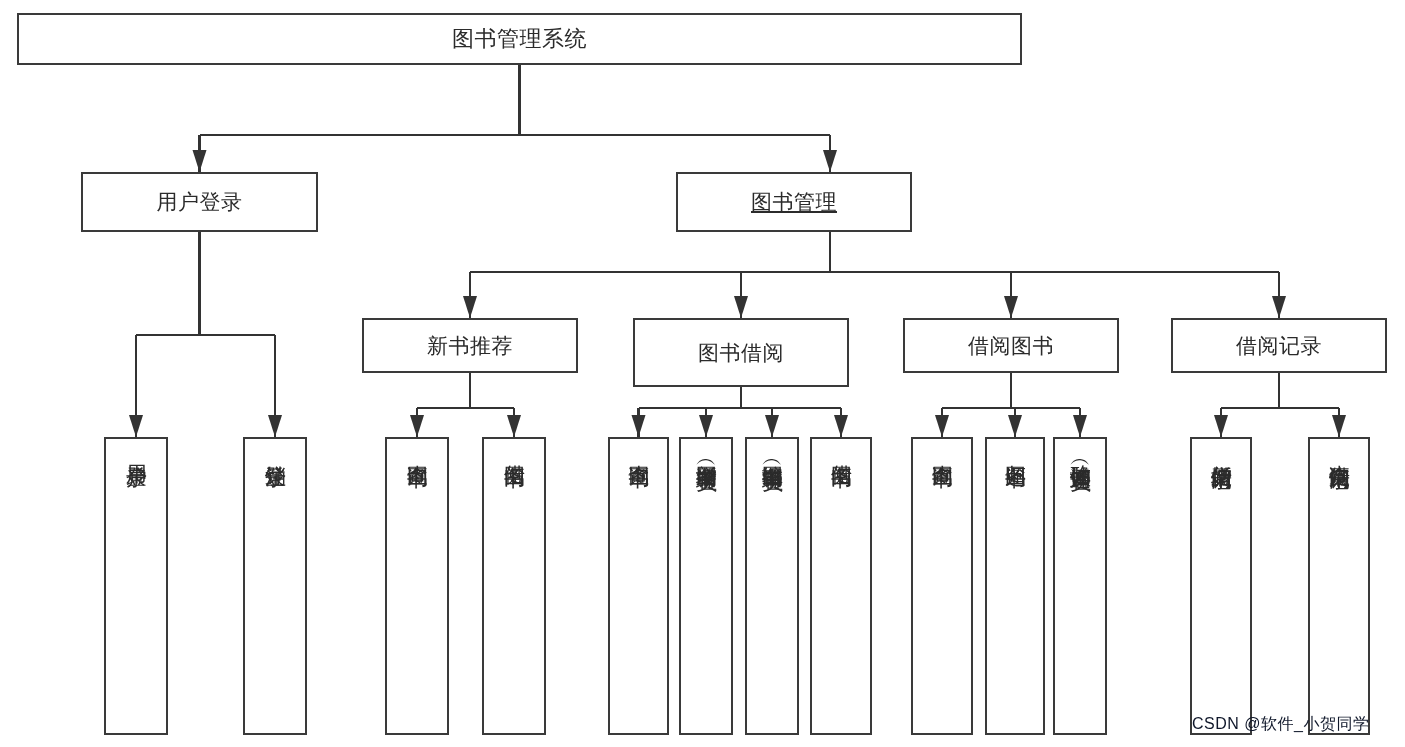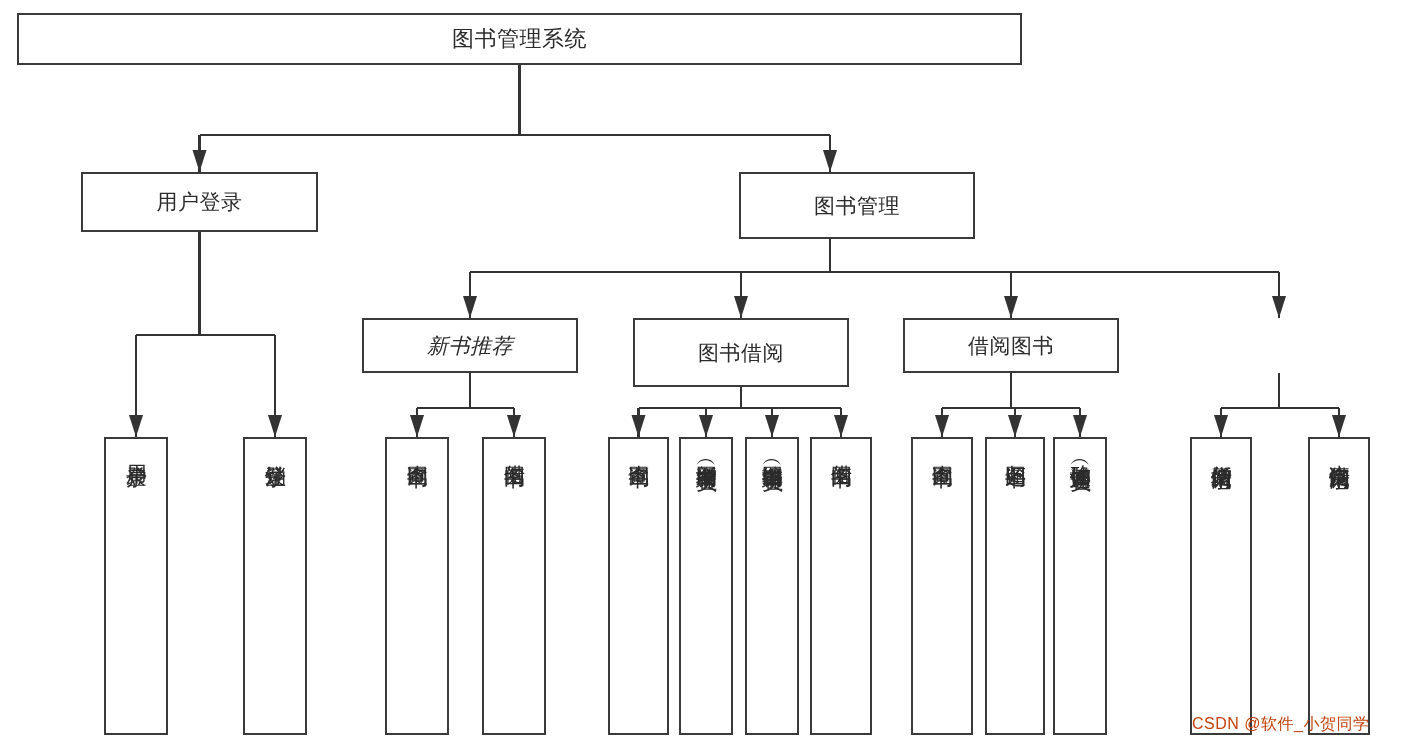--- a/index.html
+++ b/index.html
@@ -52,21 +52,21 @@
     line-height: 1.18;
     letter-spacing: 1px;
     white-space: nowrap;
     color: #2b2b2b;
   }
   .node.root {
     font-size: 22px;
   }
   #watermark {
     position: absolute;
-    color: #c2410c;
+    color: #0f172a;
     font-size: 16px;
     white-space: nowrap;
     letter-spacing: 0.5px;
   }
 </style>
 </head>
 <body>
 
 <div id="diagram-root">
 
@@ -124,31 +124,34 @@
       <line x1="1339" y1="408" x2="1339" y2="437" stroke="#333333" stroke-width="2.5" shape-rendering="crispEdges"></line>
       <path d="M 1332 415 L 1346 415 L 1339 437 Z" fill="#333333"></path>
     </svg>
 
   <div class="node horizontal root" style="left: 17px; top: 13px; width: 1005px; height: 52px;">
       <span>图书管理系统</span>
     </div>
     <div class="node horizontal" style="left: 81px; top: 172px; width: 237px; height: 60px;">
       <span>用户登录</span>
     </div>
-    <div class="node horizontal" style="left: 739px; top: 172px; width: 236px; height: 67px;">
+    <div class="node horizontal" style="left: 676px; top: 172px; width: 236px; height: 60px; text-decoration: underline;">
       <span>图书管理</span>
     </div>
-    <div class="node horizontal" style="left: 362px; top: 318px; width: 216px; height: 55px; font-style: italic;">
+    <div class="node horizontal" style="left: 362px; top: 318px; width: 216px; height: 55px;">
       <span>新书推荐</span>
     </div>
     <div class="node horizontal" style="left: 633px; top: 318px; width: 216px; height: 69px;">
       <span>图书借阅</span>
     </div>
     <div class="node horizontal" style="left: 903px; top: 318px; width: 216px; height: 55px;">
       <span>借阅图书</span>
+    </div>
+    <div class="node horizontal" style="left: 1171px; top: 318px; width: 216px; height: 55px;">
+      <span>借阅记录</span>
     </div>
     <div class="node vertical" style="left: 104px; top: 437px; width: 64px; height: 298px;">
       <span class="vtext">用户登录</span>
     </div>
     <div class="node vertical" style="left: 243px; top: 437px; width: 64px; height: 298px;">
       <span class="vtext">注销登录</span>
     </div>
     <div class="node vertical" style="left: 385px; top: 437px; width: 64px; height: 298px;">
       <span class="vtext">查询图书</span>
     </div>

